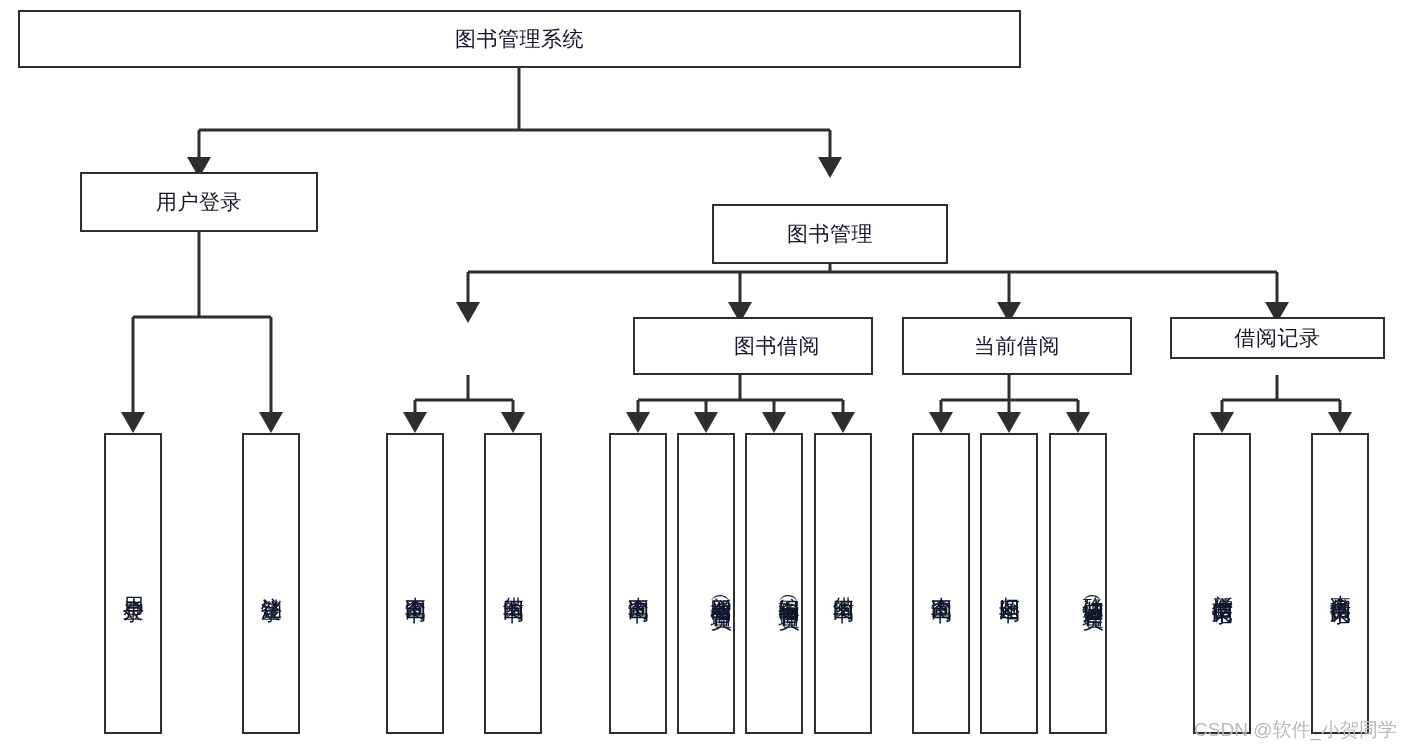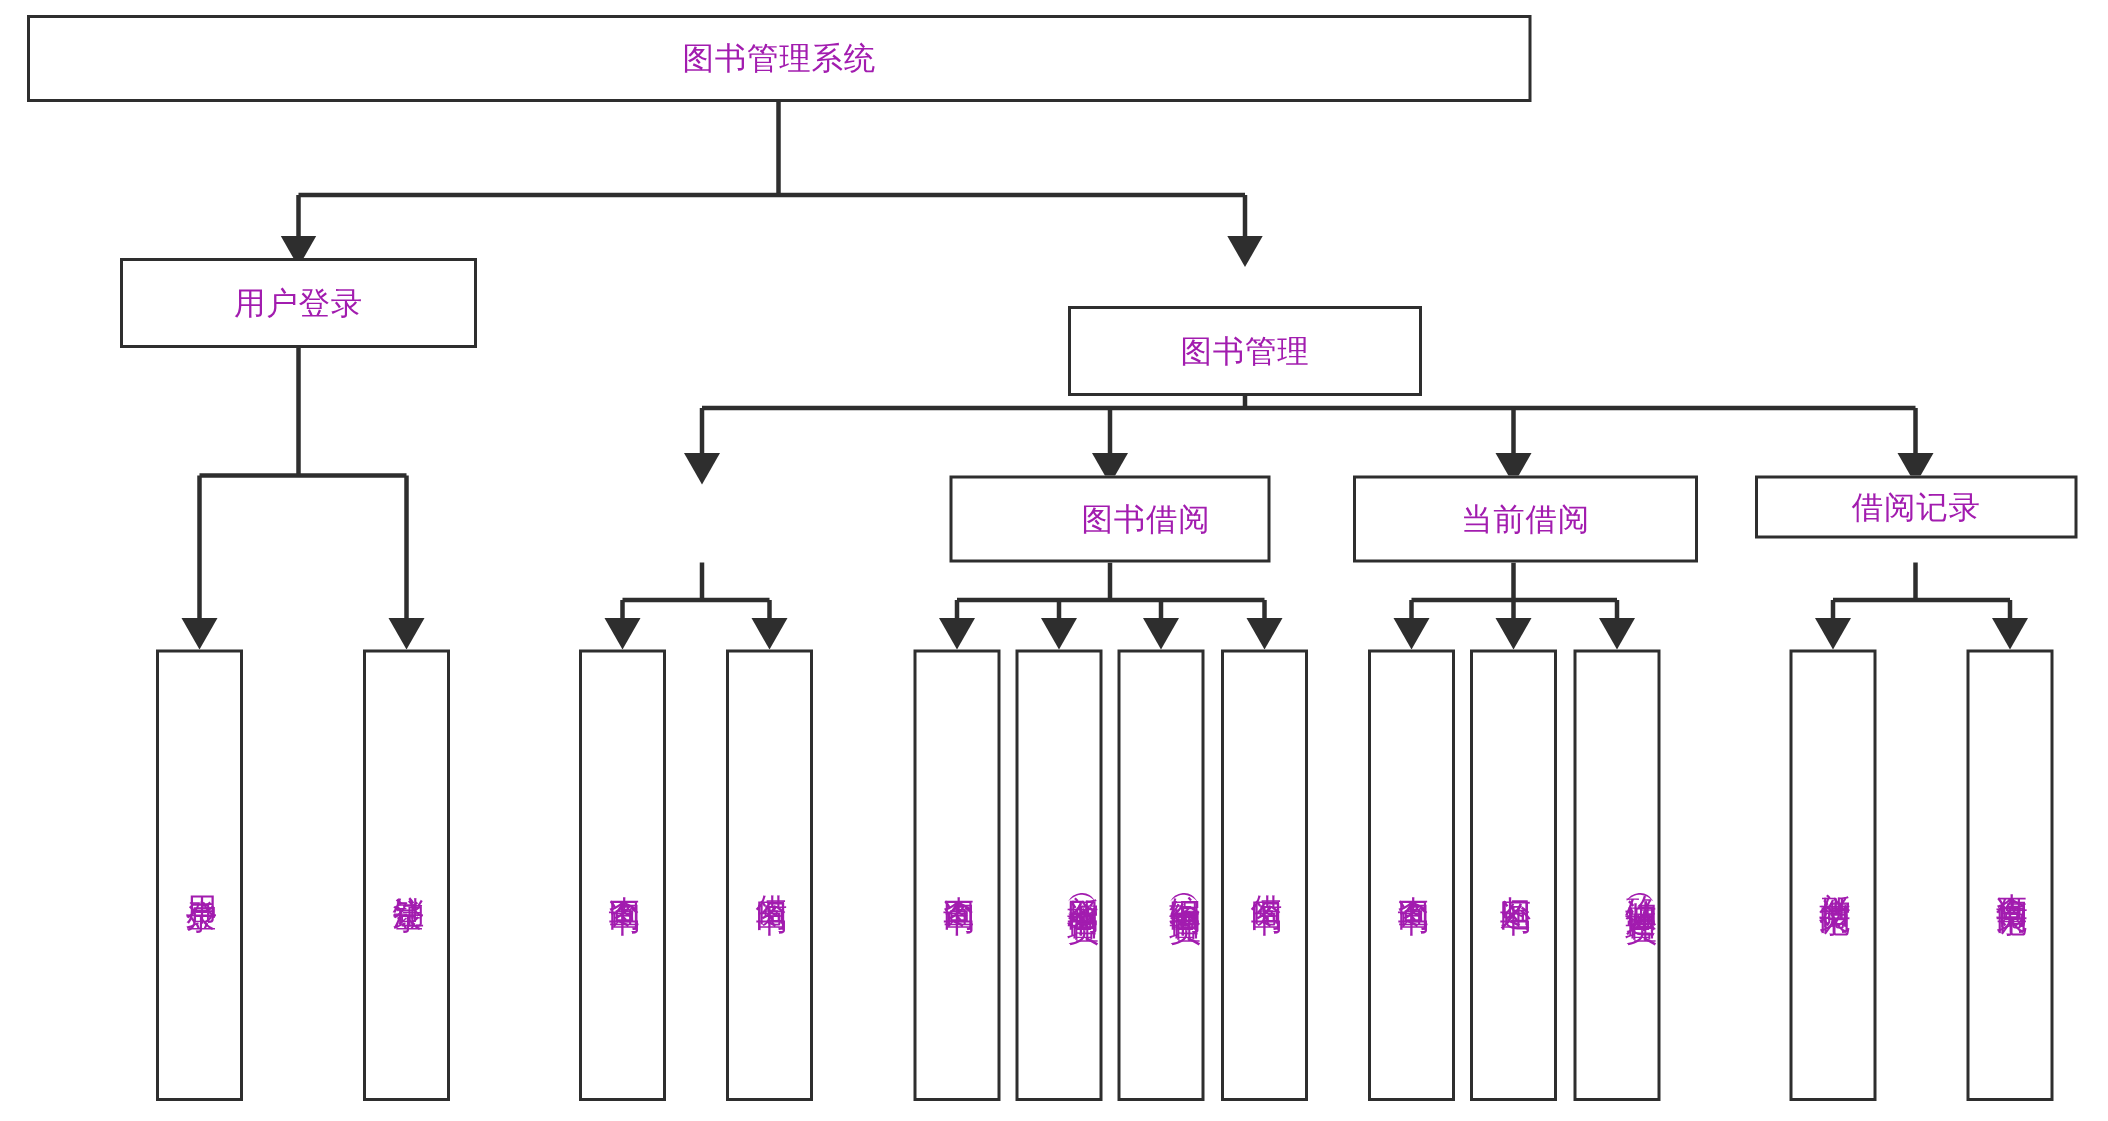--- a/index.html
+++ b/index.html
@@ -25,21 +25,21 @@
     height: 747px;
   }
   .node {
     position: absolute;
     box-sizing: border-box;
     border: 2px solid #2e2e2e;
     background: #ffffff;
     display: flex;
     align-items: center;
     justify-content: center;
-    color: #a21caf;
+    color: #0f172a;
     z-index: 2;
   }
   .node.root,
   .node.level1,
   .node.level2 {
     font-size: 21px;
     letter-spacing: 0.5px;
   }
   .node.leaf {
     writing-mode: vertical-rl;
@@ -128,21 +128,21 @@
     <span class="label">图书管理系统</span>
   </div>
 
   <div class="node level1" style="left:80px; top:172px; width:238px; height:60px;">
     <span class="label">用户登录</span>
   </div>
   <div class="node level1" style="left:712px; top:184px; width:236px; height:60px;margin-top:20px;">
     <span class="label">图书管理</span>
   </div>
 
-  <div class="node level2" style="left:633px; top:317px; width:214px; height:58px;padding-left:48px;">
+  <div class="node level2" style="left:633px; top:317px; width:240px; height:58px;padding-left:48px;">
     <span class="label">图书借阅</span>
   </div>
   <div class="node level2" style="left:902px; top:317px; width:230px; height:58px;">
     <span class="label">当前借阅</span>
   </div>
   <div class="node level2" style="left:1170px; top:317px; width:215px; height:42px;">
     <span class="label">借阅记录</span>
   </div>
 
   <div class="node leaf short" style="left:104px; top:433px; width:58px; height:301px;">
@@ -182,14 +182,15 @@
     <span class="label">确认归还（管理员）</span>
   </div>
 
   <div class="node leaf short" style="left:1193px; top:433px; width:58px; height:301px;">
     <span class="label">新增借阅记录</span>
   </div>
   <div class="node leaf short" style="left:1311px; top:433px; width:58px; height:301px;">
     <span class="label">查询借阅记录</span>
   </div>
 
+  <div class="watermark">CSDN @软件_小贺同学</div>
 
 </div>
 
 </body></html>

